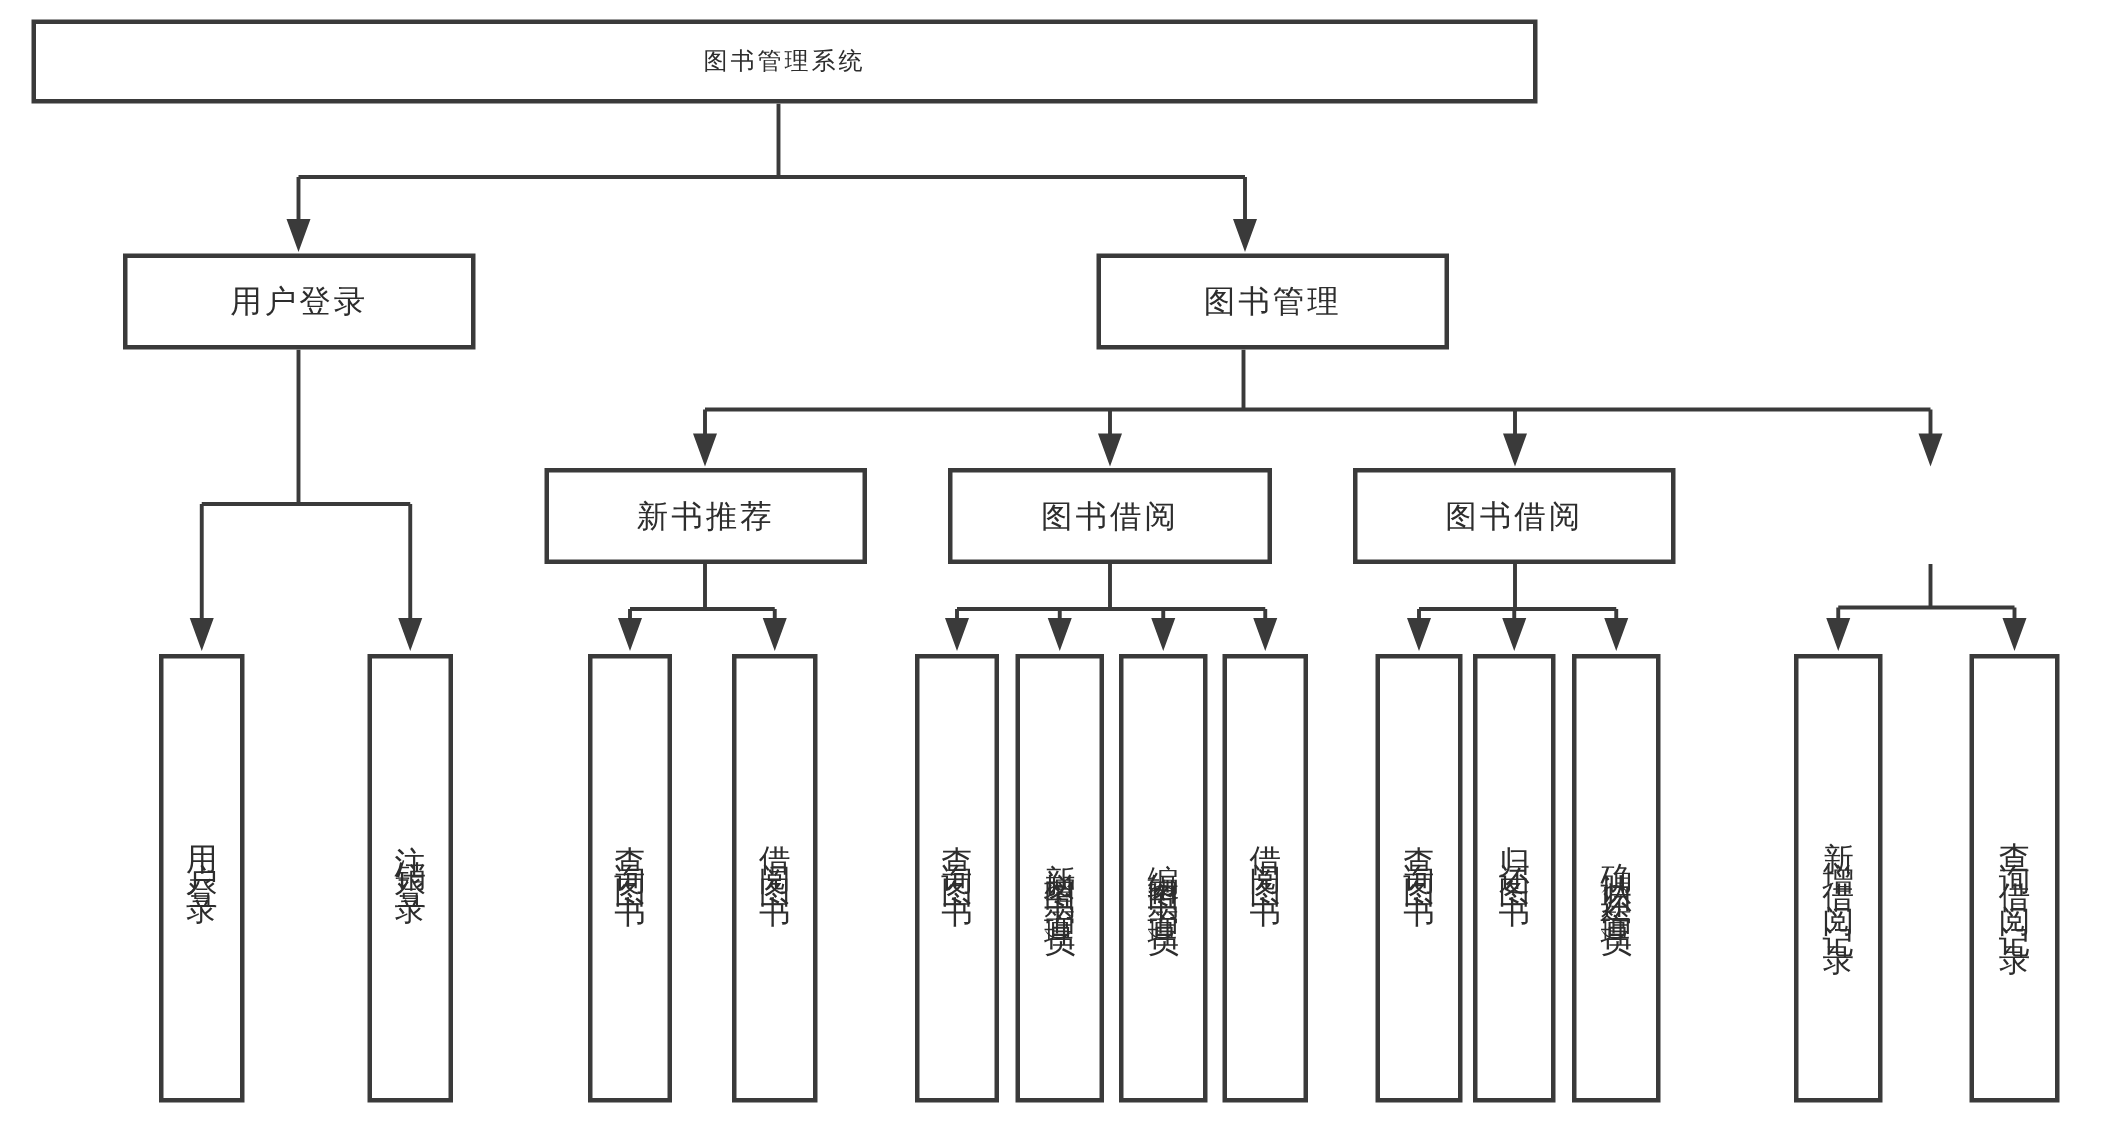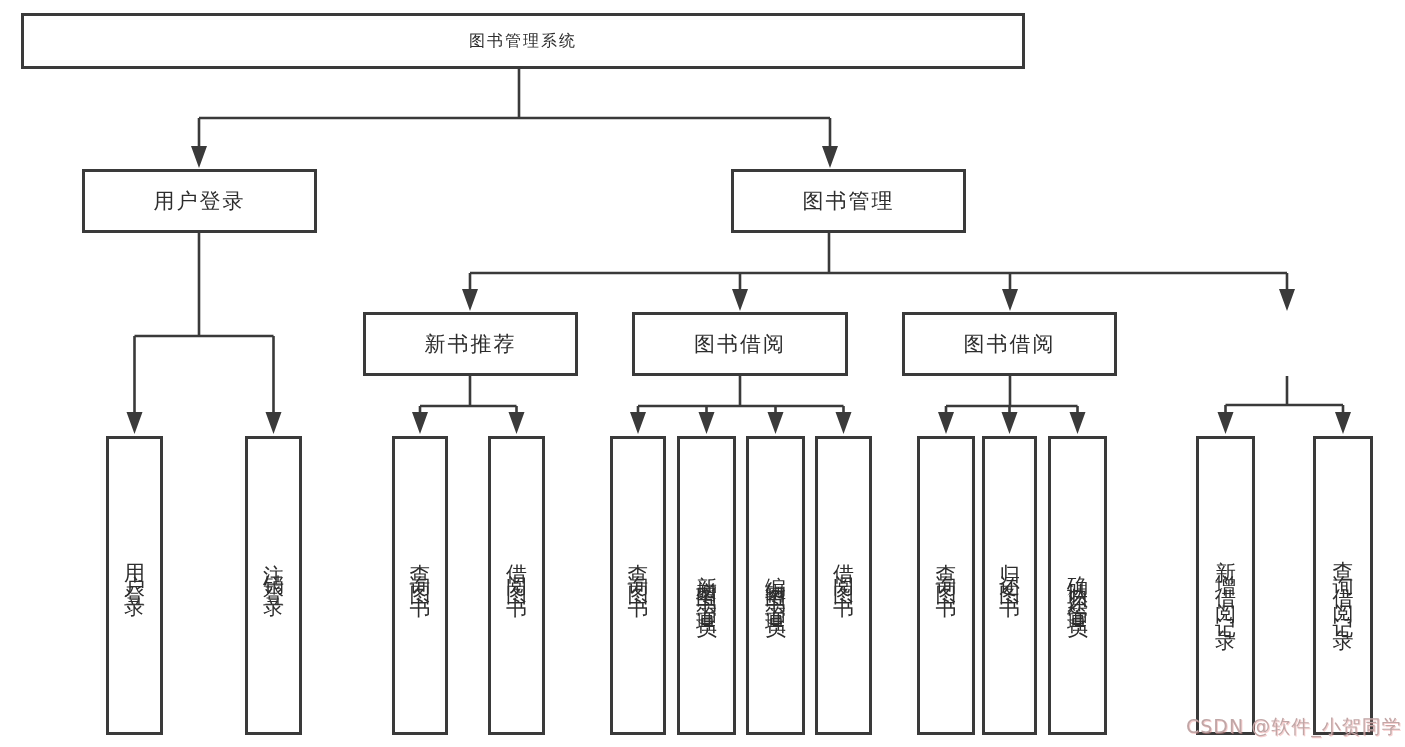--- a/index.html
+++ b/index.html
@@ -112,14 +112,13 @@
   <div class="node leaf vs" style="left:610px;width:56px;">查询图书</div>
   <div class="node leaf vl" style="left:677px;width:59px;">新增图书（管理员）</div>
   <div class="node leaf vl" style="left:746px;width:59px;">编辑图书（管理员）</div>
   <div class="node leaf vs" style="left:815px;width:57px;">借阅图书</div>
   <div class="node leaf vs" style="left:917px;width:58px;">查询图书</div>
   <div class="node leaf vs" style="left:982px;width:55px;">归还图书</div>
   <div class="node leaf vl" style="left:1048px;width:59px;">确认归还（管理员）</div>
   <div class="node leaf vm" style="left:1196px;width:59px;">新增借阅记录</div>
   <div class="node leaf vm" style="left:1313px;width:60px;">查询借阅记录</div>
 
-  <div class="watermark">CSDN @软件_小贺同学</div>
 </div>
 
 </body></html>

